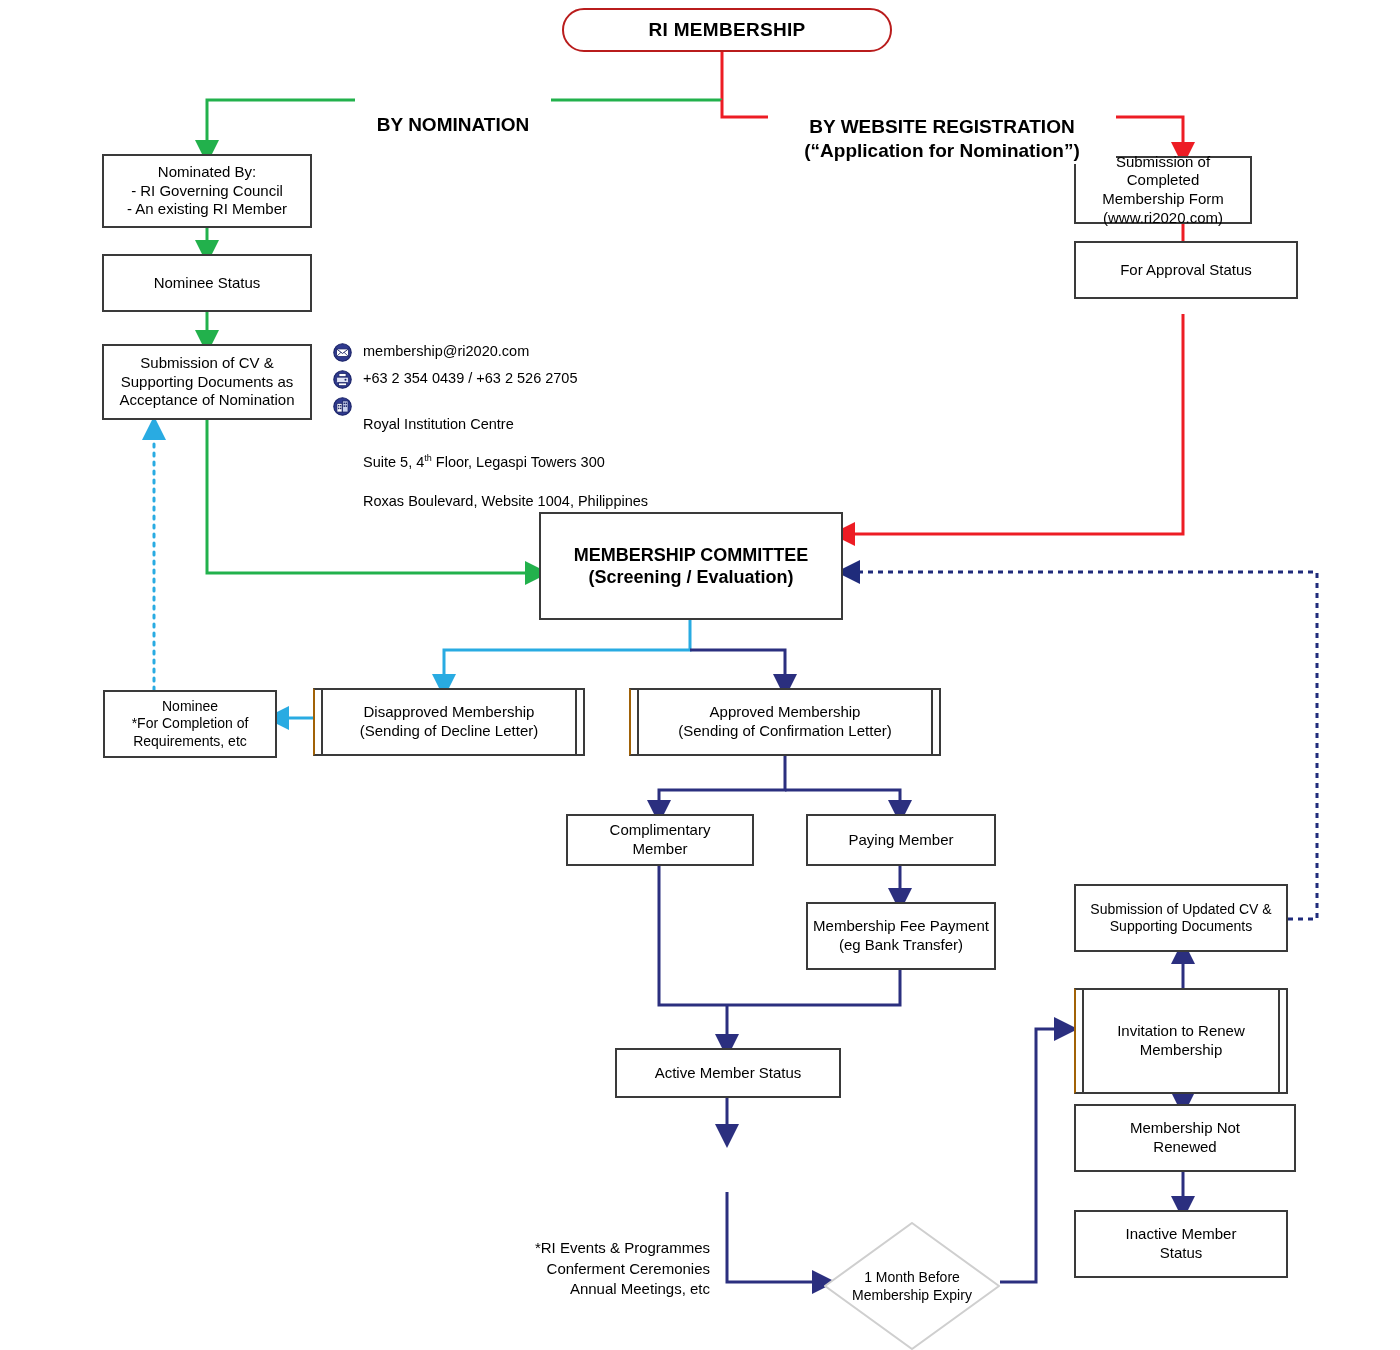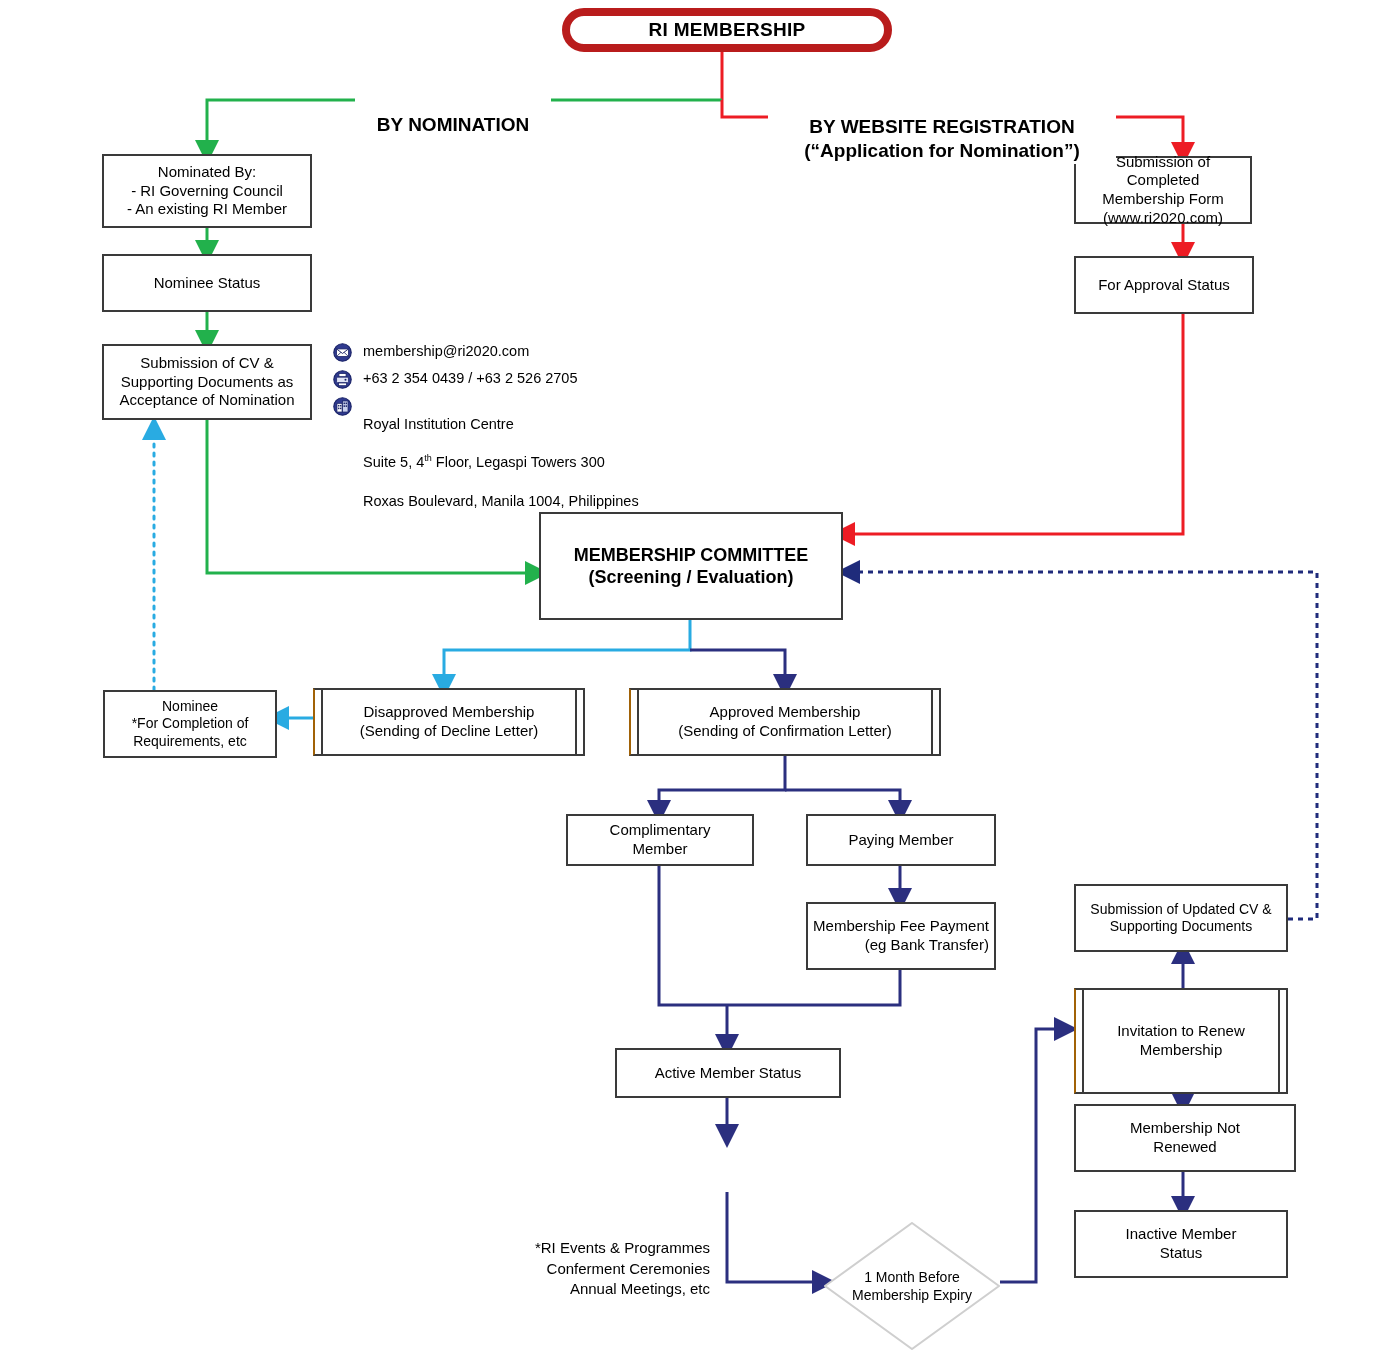--- a/index.html
+++ b/index.html
@@ -4,21 +4,21 @@
 <style>
   html,body{margin:0;padding:0;background:#ffffff;}
   body{font-family:"Liberation Sans",sans-serif;}
   #canvas{position:relative;width:1400px;height:1350px;background:#ffffff;overflow:hidden;}
   svg#wires{position:absolute;left:0;top:0;width:1400px;height:1350px;pointer-events:none;}
 
   .node{position:absolute;box-sizing:border-box;background:#ffffff;border:2px solid #3a3a3a;
         display:flex;align-items:center;justify-content:center;text-align:center;
         font-size:15px;color:#000;line-height:1.25;z-index:3;padding:2px 4px;}
   .node .ml{white-space:pre-line;}
-  .terminal{border-radius:40px;border:8px solid #b91c1c;font-weight:bold;font-size:19px;letter-spacing:.3px;}
+  .terminal{border-radius:40px;border:2px solid #b91c1c;font-weight:bold;font-size:19px;letter-spacing:.3px;}
   .process{border-left:2px solid #a16207;border-right:2px solid #3a3a3a;}
   .process::before,.process::after{content:"";position:absolute;top:0;bottom:0;width:0;border-left:2px solid #3a3a3a;}
   .process::before{left:6px;}
   .process::after{right:6px;}
   .bold{font-weight:bold;font-size:18px;}
 
   .diamond{position:absolute;z-index:2;}
   .diamond .dshape{position:absolute;left:0;top:0;width:100%;height:100%;}
   .diamond .dtext{position:absolute;left:0;top:0;width:100%;height:100%;display:flex;
         align-items:center;justify-content:center;text-align:center;font-size:14px;line-height:1.3;white-space:pre-line;}
@@ -177,21 +177,21 @@
 Supporting Documents as
 Acceptance of Nomination</span>
   </div>
 
   <div class="node" style="left:1074px;top:156px;width:178px;height:68px;">
     <span class="ml">Submission of Completed
 Membership Form
 (www.ri2020.com)</span>
   </div>
 
-  <div class="node" style="left:1074px;top:256px;width:180px;height:58px;">
+  <div class="node" style="left:1074px;top:241px;width:224px;height:58px;">
     <span class="ml">For Approval Status</span>
   </div>
 
   <div class="node bold" style="left:539px;top:512px;width:304px;height:108px;">
     <span class="ml">MEMBERSHIP COMMITTEE
 (Screening / Evaluation)</span>
   </div>
 
   <div class="node" style="left:103px;top:690px;width:174px;height:68px;font-size:14px;">
     <span class="ml">Nominee
@@ -211,21 +211,21 @@
 
   <div class="node" style="left:566px;top:814px;width:188px;height:52px;">
     <span class="ml">Complimentary
 Member</span>
   </div>
 
   <div class="node" style="left:806px;top:814px;width:190px;height:52px;">
     <span class="ml">Paying Member</span>
   </div>
 
-  <div class="node" style="left:806px;top:902px;width:190px;height:68px;text-align:right;">
+  <div class="node" style="left:806px;top:902px;width:190px;height:68px;">
     <span class="ml">Membership Fee Payment
 (eg Bank Transfer)</span>
   </div>
 
   <div class="node" style="left:615px;top:1048px;width:226px;height:50px;">
     <span class="ml">Active Member Status</span>
   </div>
 
 
   <div class="freetext right" style="left:438px;top:1218px;width:272px;">
@@ -298,19 +298,19 @@
         <rect x="6.4" y="13.4" width="1.7" height="2" fill="#1B2468"></rect>
         <rect x="8.9" y="13.4" width="1.7" height="2" fill="#1B2468"></rect>
         <rect x="13.3" y="7" width="1.8" height="2" fill="#1B2468"></rect>
         <rect x="15.9" y="7" width="1.8" height="2" fill="#1B2468"></rect>
         <rect x="13.3" y="10.5" width="1.8" height="2" fill="#1B2468"></rect>
         <rect x="15.9" y="10.5" width="1.8" height="2" fill="#1B2468"></rect>
       </svg>
       <div class="ctext">
         <span>Royal Institution Centre</span><br>
         <span>Suite 5, 4</span><sup>th</sup><span> Floor, Legaspi Towers 300</span><br>
-        <span>Roxas Boulevard, Manila 1004, Philippines</span>
+        <span>Roxas Boulevard, Website 1004, Philippines</span>
       </div>
     </div>
 
   </div>
 
 </div>
 
 </body></html>

